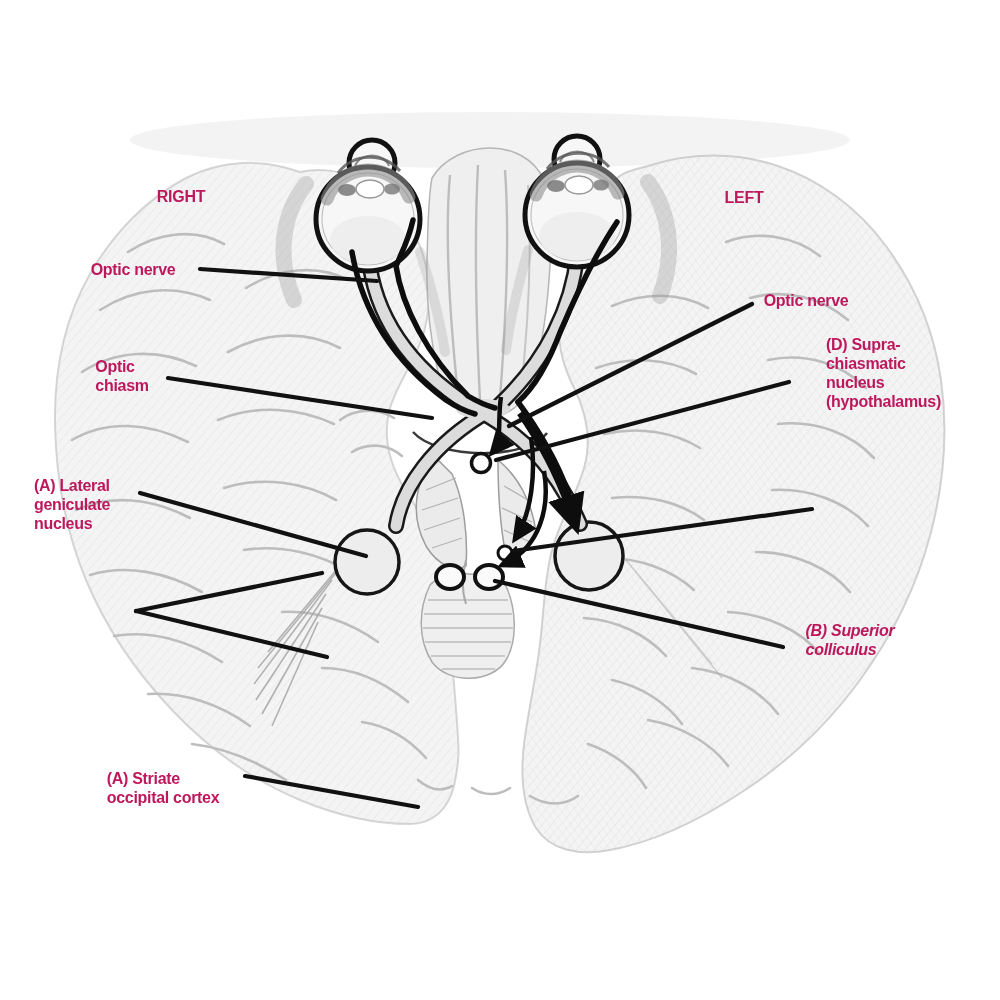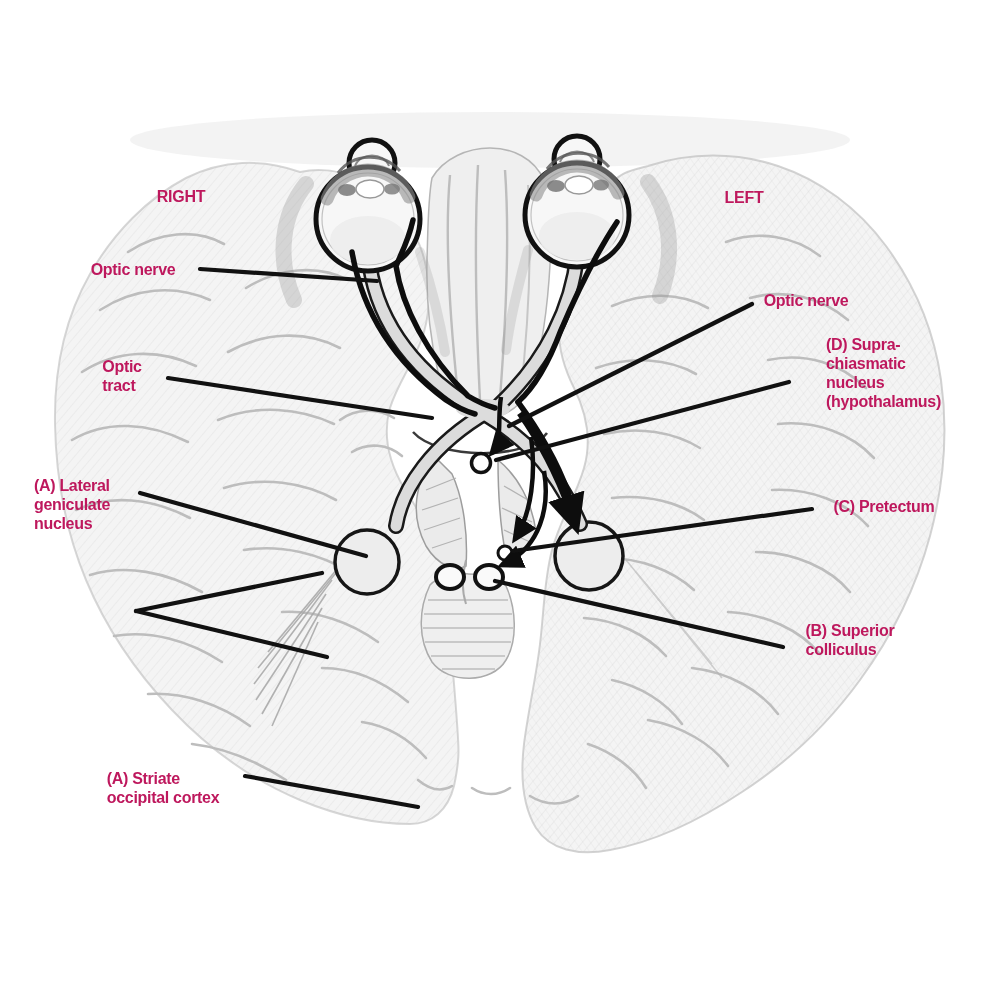--- a/index.html
+++ b/index.html
@@ -17,21 +17,21 @@
   .lbl-right{left:181px;top:197px;}
   .lbl-left{left:710px;top:198px;margin-left:34px;}
   .lbl-optic-nerve{left:133px;top:270px;}
   .lbl-optic-chiasm{left:122px;top:377px;}
   .lbl-lgn{left:72px;top:493px;margin-top:12px;}
   .lbl-radiation{left:68px;top:610px;}
   .lbl-striate{left:163px;top:781px;margin-top:8px;}
   .lbl-optic-tract{left:806px;top:301px;}
   .lbl-scn{left:884px;top:374px;}
   .lbl-pretectum{left:884px;top:507px;}
-  .lbl-sc{left:850px;top:641px;}
+  .lbl-sc{left:850px;top:641px;font-style:italic;}
 </style>
 </head>
 <body>
 
 <div class="stage">
 
 <svg width="1000" height="1000" viewBox="0 0 1000 1000">
   <defs>
     <pattern id="hatchA" width="7" height="7" patternUnits="userSpaceOnUse" patternTransform="rotate(40)">
       <line x1="0" y1="0" x2="0" y2="7" stroke="#d3d3d3" stroke-width="1.1"></line>
@@ -258,27 +258,26 @@
     <line x1="789" y1="382" x2="496" y2="460"></line>
     <line x1="812" y1="509" x2="513" y2="551"></line>
     <line x1="783" y1="647" x2="495" y2="581"></line>
   </g>
 </svg>
 
 <div class="lbl lbl-right">RIGHT</div>
 <div class="lbl lbl-left">LEFT</div>
 <div class="lbl lbl-optic-nerve">Optic nerve</div>
 <div class="lbl lbl-optic-chiasm">Optic
-tract</div>
+chiasm</div>
 <div class="lbl lbl-lgn">(A) Lateral
 geniculate
 nucleus</div>
 <div class="lbl lbl-striate">(A) Striate
 occipital cortex</div>
 <div class="lbl lbl-optic-tract">Optic nerve</div>
 <div class="lbl lbl-scn">(D) Supra-chiasmatic
 nucleus
 (hypothalamus)</div>
-<div class="lbl lbl-pretectum">(C) Pretectum</div>
 <div class="lbl lbl-sc">(B) Superior
 colliculus</div>
 
 </div>
 
 </body></html>

